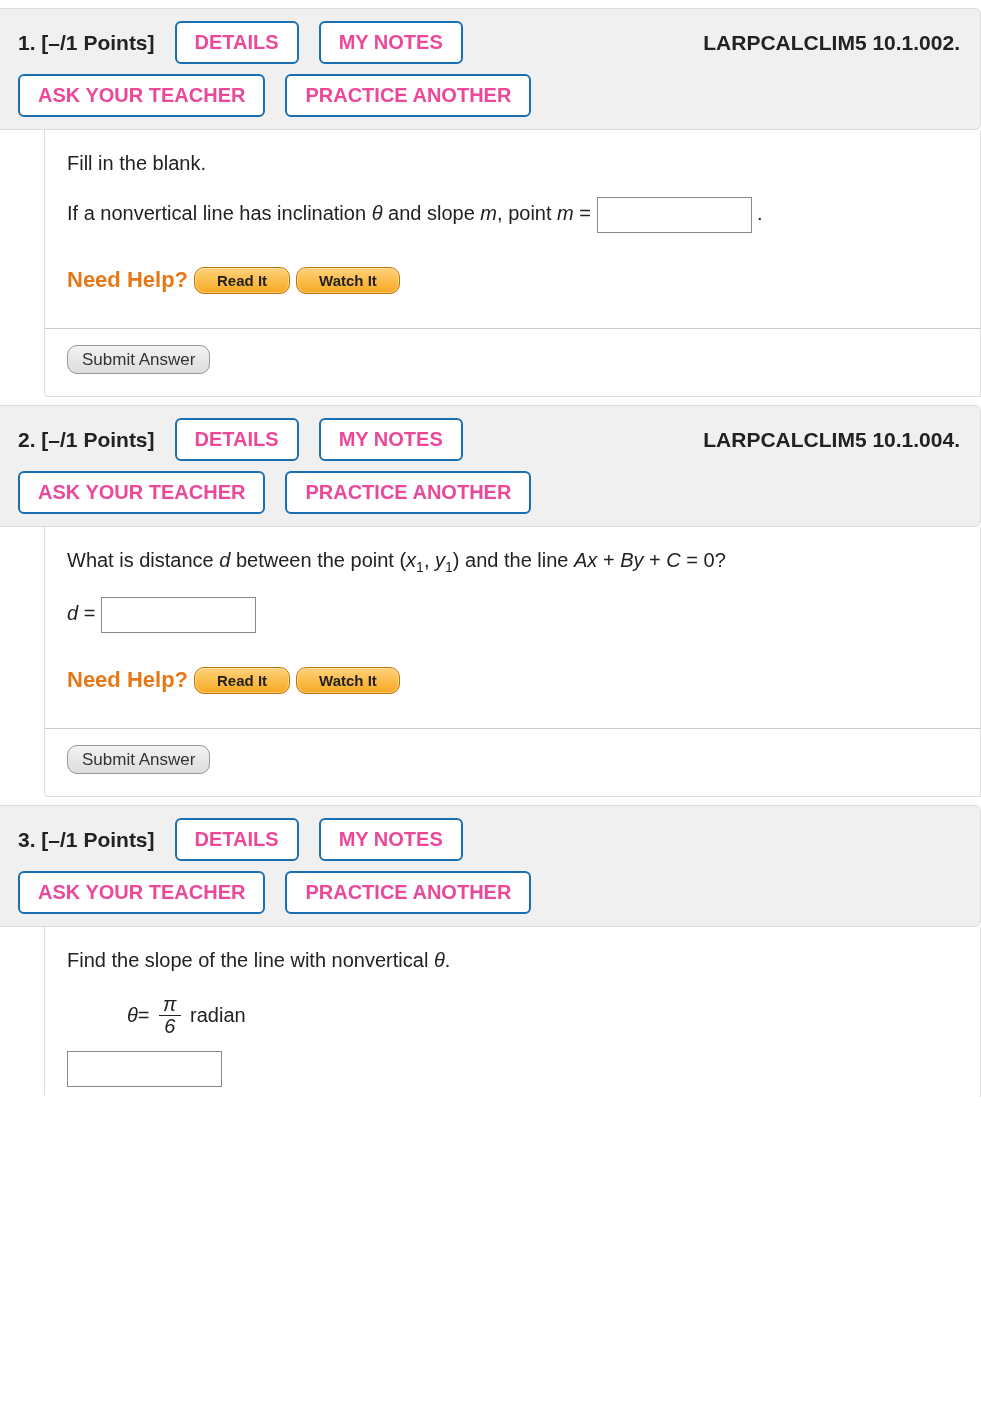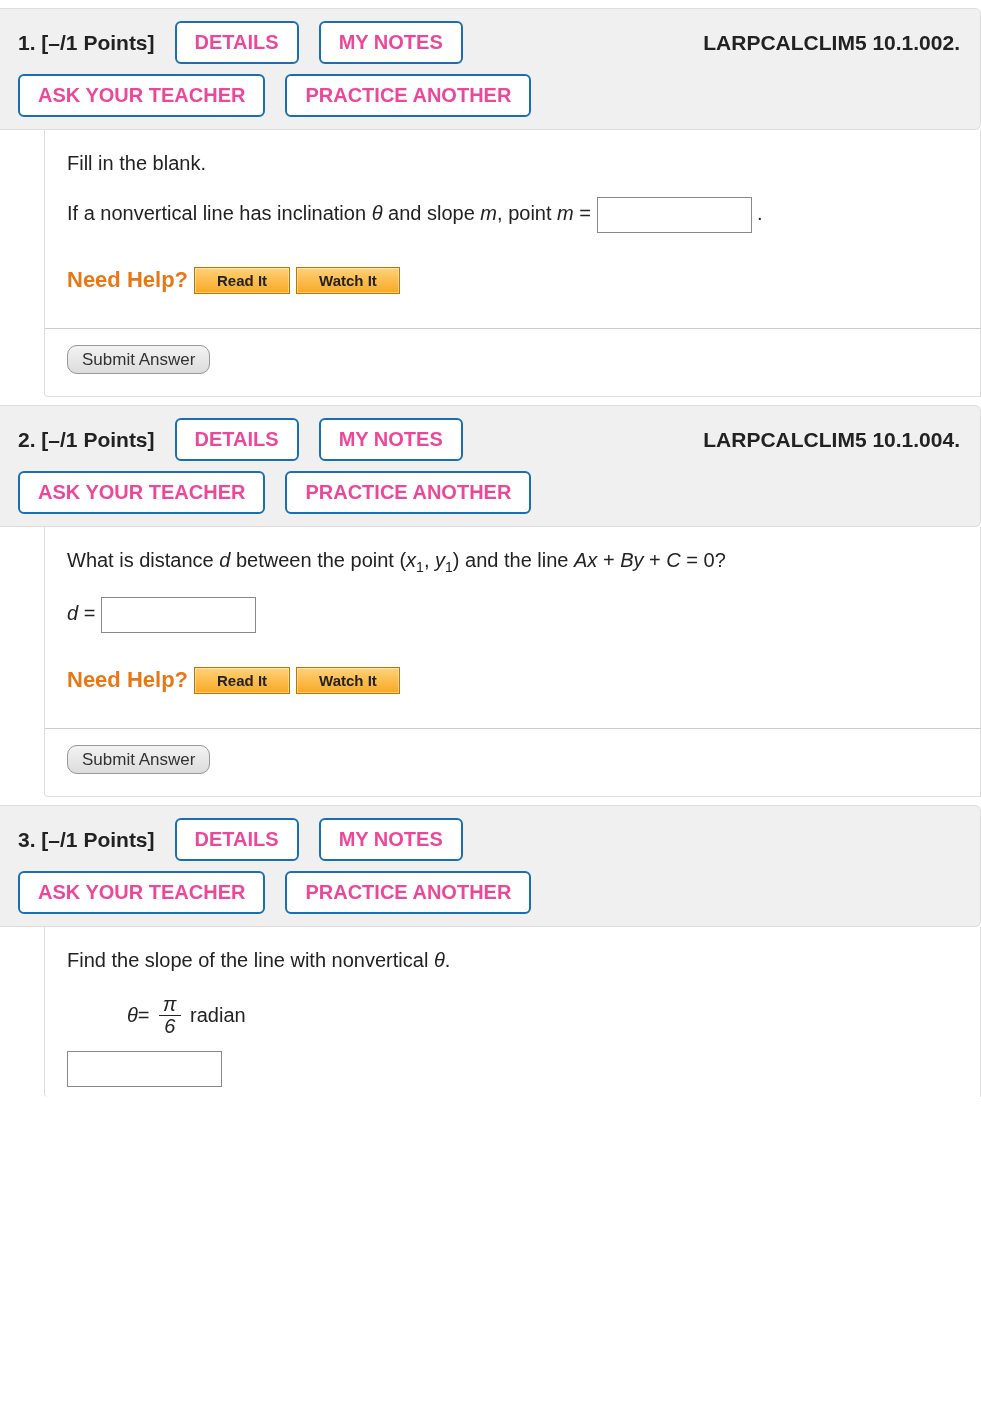--- a/index.html
+++ b/index.html
@@ -77,21 +77,21 @@
     margin-top: 34px;
   }
   .need-help-label {
     color: #e77817;
     font-weight: 700;
     font-size: 22px;
   }
   .help-btn {
     background: linear-gradient(#ffd27a, #f7a823);
     border: 1px solid #c07400;
-    border-radius: 0;
+    border-radius: 10px;
     padding: 4px 22px;
     font-weight: 700;
     font-size: 15px;
     color: #222;
     box-shadow: inset 0 0 0 1px rgba(255,255,255,0.4);
   }
   .submit-row {
     border-top: 1px solid #ccc;
     margin-top: 34px;
     margin-left: -22px;

